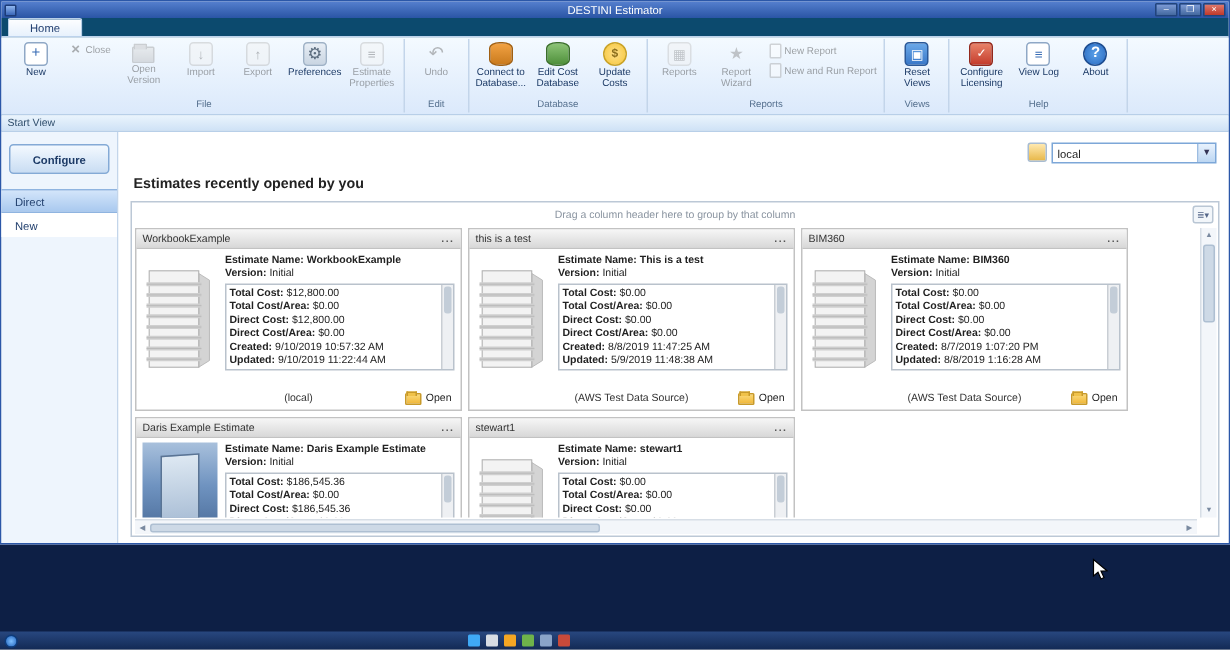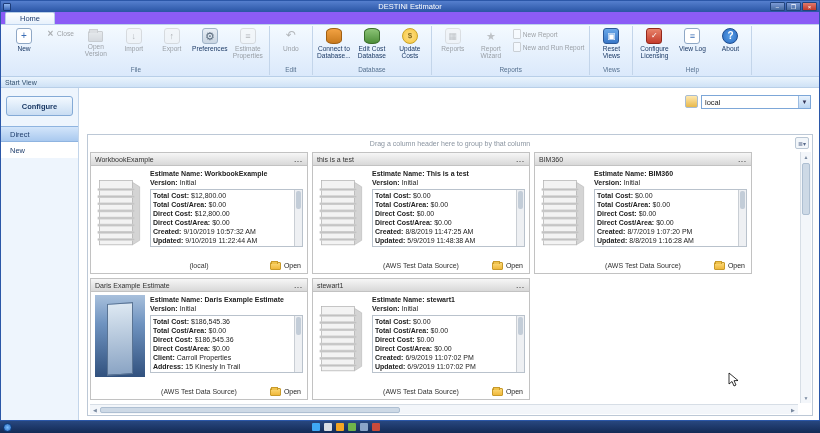--- a/index.html
+++ b/index.html
@@ -1,28 +1,28 @@
 <!DOCTYPE html>
 <html><head>
 <meta charset="utf-8">
 <style>
   *{box-sizing:border-box;margin:0;padding:0}
   body{width:820px;height:433px;font-family:"Liberation Sans",sans-serif;overflow:hidden;background:#0d1f45;position:relative}
-  .win{position:absolute;left:0;top:0;width:820px;height:421px;background:#fff;border:1px solid #2b57a8}
+  .win{position:absolute;left:0;top:0;width:820px;height:363px;background:#fff;border:1px solid #2b57a8}
 
   
   .titlebar{height:11px;background:linear-gradient(#557fce,#2a55a5);display:flex;align-items:center;color:#fff;font-size:7.5px;padding:0 2px;position:relative}
   .appicon{width:8px;height:8px;background:linear-gradient(#8fb6ef,#3a67b8);border:1px solid #1d3c78;border-radius:1px;margin-right:3px}
   .titletext{position:absolute;left:0;right:0;text-align:center;pointer-events:none}
   .winbtns{margin-left:auto;display:flex;gap:1px;z-index:2}
   .wbtn{width:15px;height:9px;font-size:6px;line-height:8px;text-align:center;color:#fff;background:linear-gradient(#7d9bd6,#44699f);border:1px solid #22447c;border-radius:1px}
   .wbtn.close{background:linear-gradient(#e07a6d,#c0392b)}
 
   
-  .tabrow{height:13px;background:#8b5cf6;border-bottom:1px solid #bcd2ec;display:flex;align-items:flex-end;padding-left:4px}
+  .tabrow{height:13px;background:#0c4a6e;border-bottom:1px solid #bcd2ec;display:flex;align-items:flex-end;padding-left:4px}
   .rtab{font-size:7.5px;color:#1e3c6e;background:linear-gradient(#fdfeff,#e7f1fc);border:1px solid #b8cfe8;border-bottom:none;border-radius:2px 2px 0 0;padding:1px 14px}
 
   
   .ribbon{height:52px;background:linear-gradient(#f4faff,#dbe9fb);border-bottom:1px solid #b8cfe8;display:flex;align-items:stretch;padding:1px 2px}
   .rgroup{display:flex;flex-direction:column;border-right:1px solid #c3d5ea;padding:0 2px}
   .rbtns{flex:1;display:flex;align-items:flex-start}
   .rbig{width:38px;display:flex;flex-direction:column;align-items:center;gap:1px;padding:2px 1px 0;font-size:6.6px;line-height:1.12;text-align:center;color:#1c3a66;border-radius:2px}
   .rcol{display:flex;flex-direction:column;gap:1px;padding-top:2px}
   .rsm{display:flex;align-items:center;gap:2px;font-size:6.6px;color:#1c3a66;padding:1px 3px;white-space:nowrap}
   .glabel{text-align:center;font-size:6.4px;color:#55708e;padding:0 2px 2px}
@@ -262,20 +262,21 @@
     </div>
 
     <div class="main">
       <div class="srcpick">
         <span class="srcicon"></span>
         <div class="combo">
           <span>local</span>
           <span class="arr">▼</span>
         </div>
       </div>
+      <div class="pagetitle">Estimates recently opened by you</div>
 
       <div class="grid">
         <div class="ghint">Drag a column header here to group by that column</div>
         <div class="gopts">≣▾</div>
 
         <div class="cards">
 
           <div class="card">
             <div class="chead">
               <span>WorkbookExample</span>

